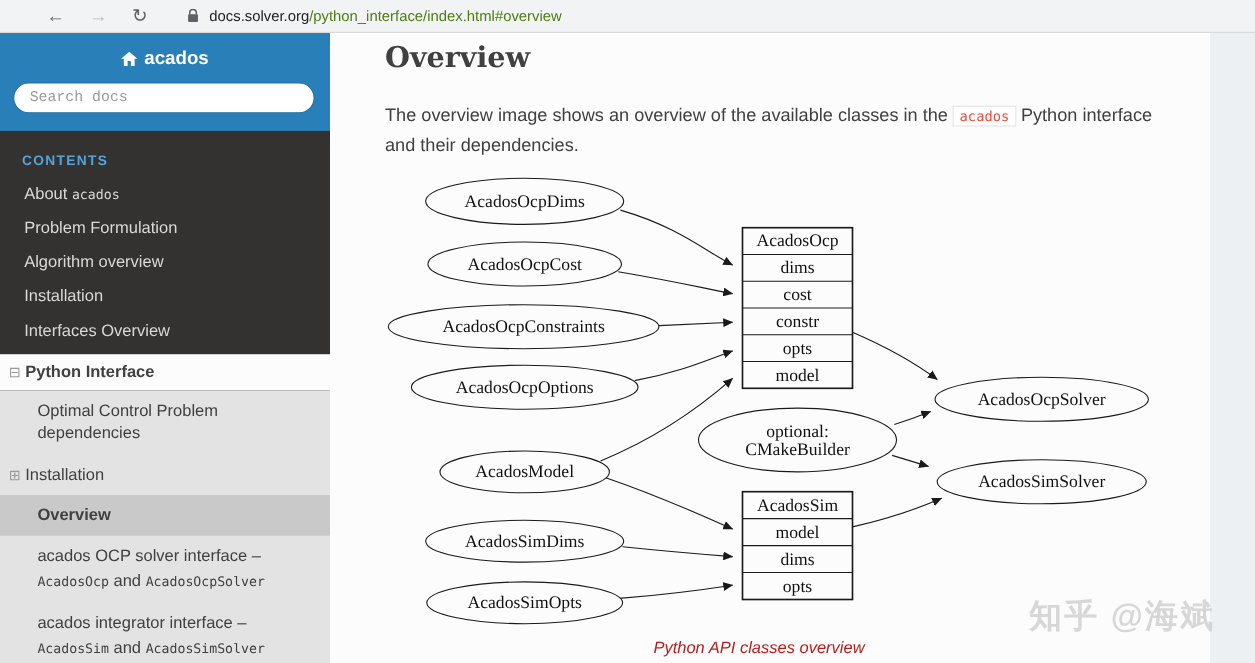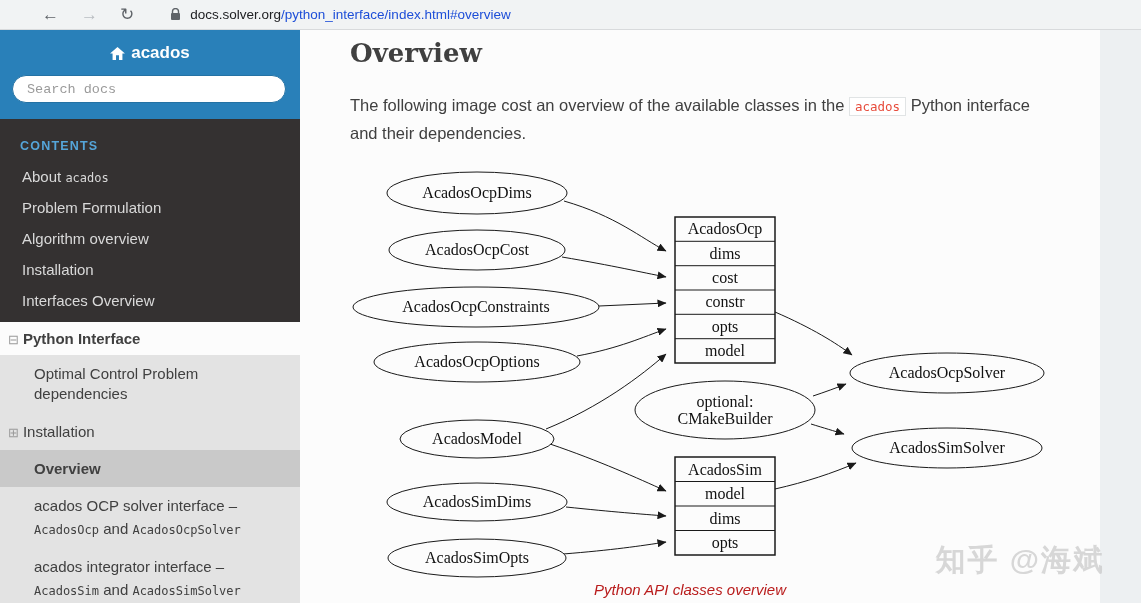--- a/index.html
+++ b/index.html
@@ -6,21 +6,21 @@
   html,body { width:1141px; height:603px; overflow:hidden; }
   body { font-family:"Liberation Sans", sans-serif; background:#fcfcfc; position:relative; }
 
   
   .browser-bar { height:30px; background:#f1f3f4; border-bottom:1px solid #d8dadc;
                  display:flex; align-items:center; padding-left:42px; }
   .nav-ic { font-size:17px; line-height:1; color:#5f6368; margin-right:22px; cursor:pointer; }
   .nav-ic.disabled { color:#b9bdc1; }
   .lock-wrap { margin:0 9px 0 14px; display:flex; align-items:center; }
   .url { font-size:13.5px; color:#202124; white-space:nowrap; cursor:text; }
-  .url .path { color:#1d4ed8; }
+  .url .path { color:#4d7c0f; }
 
   
   .page { display:flex; height:573px; }
 
   
   .sidebar { width:300px; min-width:300px; background:#343131; overflow:hidden; }
   .side-header { background:#2980b9; padding:13px 12px 16px; }
   .brand { color:#fff; font-weight:bold; font-size:17px; text-align:center; margin-bottom:12px;
            display:flex; align-items:center; justify-content:center; gap:6px; cursor:pointer; }
   .search-input { width:274px; height:28px; border-radius:20px; border:1px solid #2472a4;
@@ -42,21 +42,21 @@
   .sub-item .line2 { display:block; margin-top:3px; }
 
   
   .main { position:relative; width:800px; background:#fcfcfc; padding:6px 0 0 50px; }
   .right-gutter { position:absolute; left:1100px; top:30px; width:41px; height:573px; background:#edf0f2; }
   h1.page-title { font-family:"DejaVu Serif", serif; font-weight:bold; font-size:26px;
                   color:#404040; margin-top:2px; }
   .intro { margin-top:24px; width:705px; font-size:16.5px; line-height:26px; color:#404040; }
   .inline-code { font-family:"DejaVu Sans Mono", monospace; font-size:12.5px; color:#e74c3c;
                  background:#fff; border:1px solid #e1e4e5; padding:1px 5px; white-space:nowrap; }
-  .diagram-wrap { position:absolute; left:50px; top:140px; width:700px; height:412px; }
+  .diagram-wrap { position:absolute; left:50px; top:130px; width:700px; height:412px; }
   .fig-caption { position:absolute; left:50px; top:551px; width:680px; text-align:center;
                  font-style:italic; font-size:15px; color:#b91c1c; }
 
   
   .dg-edge { fill:none; stroke:#1a1a1a; stroke-width:1; }
   .dg-ellipse { fill:#fcfcfc; stroke:#1a1a1a; stroke-width:1; }
   .dg-text { font-family:"Liberation Serif","DejaVu Serif",serif; font-size:16px; fill:#111;
              text-anchor:middle; }
   .dg-rect { fill:#fcfcfc; stroke:#1a1a1a; stroke-width:1.5; }
   .dg-line { stroke:#1a1a1a; stroke-width:1; }
@@ -120,21 +120,21 @@
         <span>acados integrator interface –</span>
         <span class="line2"><span class="mono">AcadosSim</span><span> and </span><span class="mono">AcadosSimSolver</span></span>
       </div>
       <div class="sub-item">Builders</div>
     </div>
 
   </div>
 
   <div class="main">
     <h1 class="page-title">Overview</h1>
-    <p class="intro"><span>The following image cost an overview of the available classes in the </span><span class="inline-code">acados</span><span> Python interface and their dependencies.</span></p>
+    <p class="intro"><span>The overview image shows an overview of the available classes in the </span><span class="inline-code">acados</span><span> Python interface and their dependencies.</span></p>
 
     <div class="diagram-wrap">
       <svg width="700" height="412" viewBox="350 160 700 412">
         <defs>
           <marker id="arr" markerWidth="10" markerHeight="8" refX="8.5" refY="4" orient="auto" markerUnits="userSpaceOnUse">
             <path d="M0,0 L9,4 L0,8 z" fill="#1a1a1a"></path>
           </marker>
         </defs>
 
         <g>

